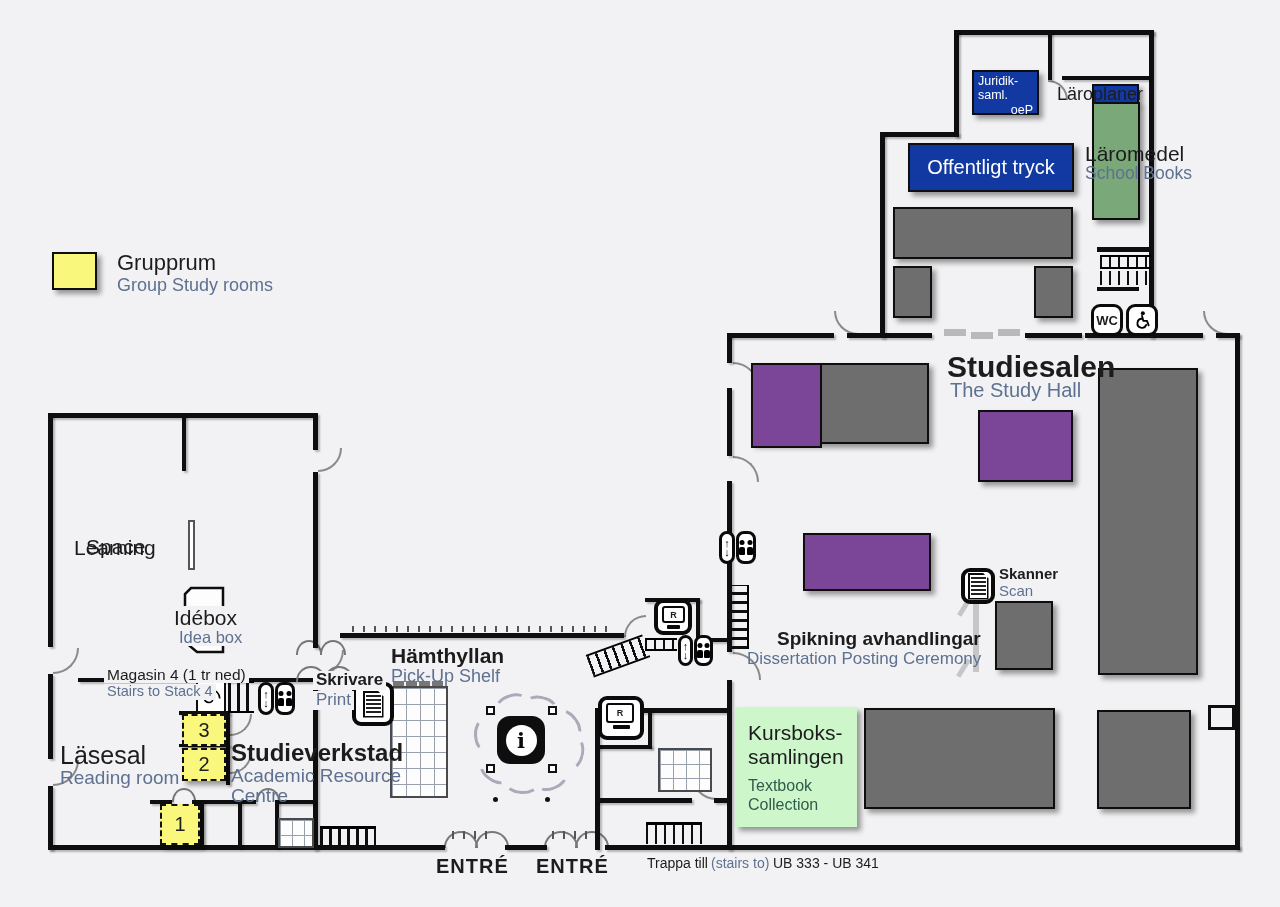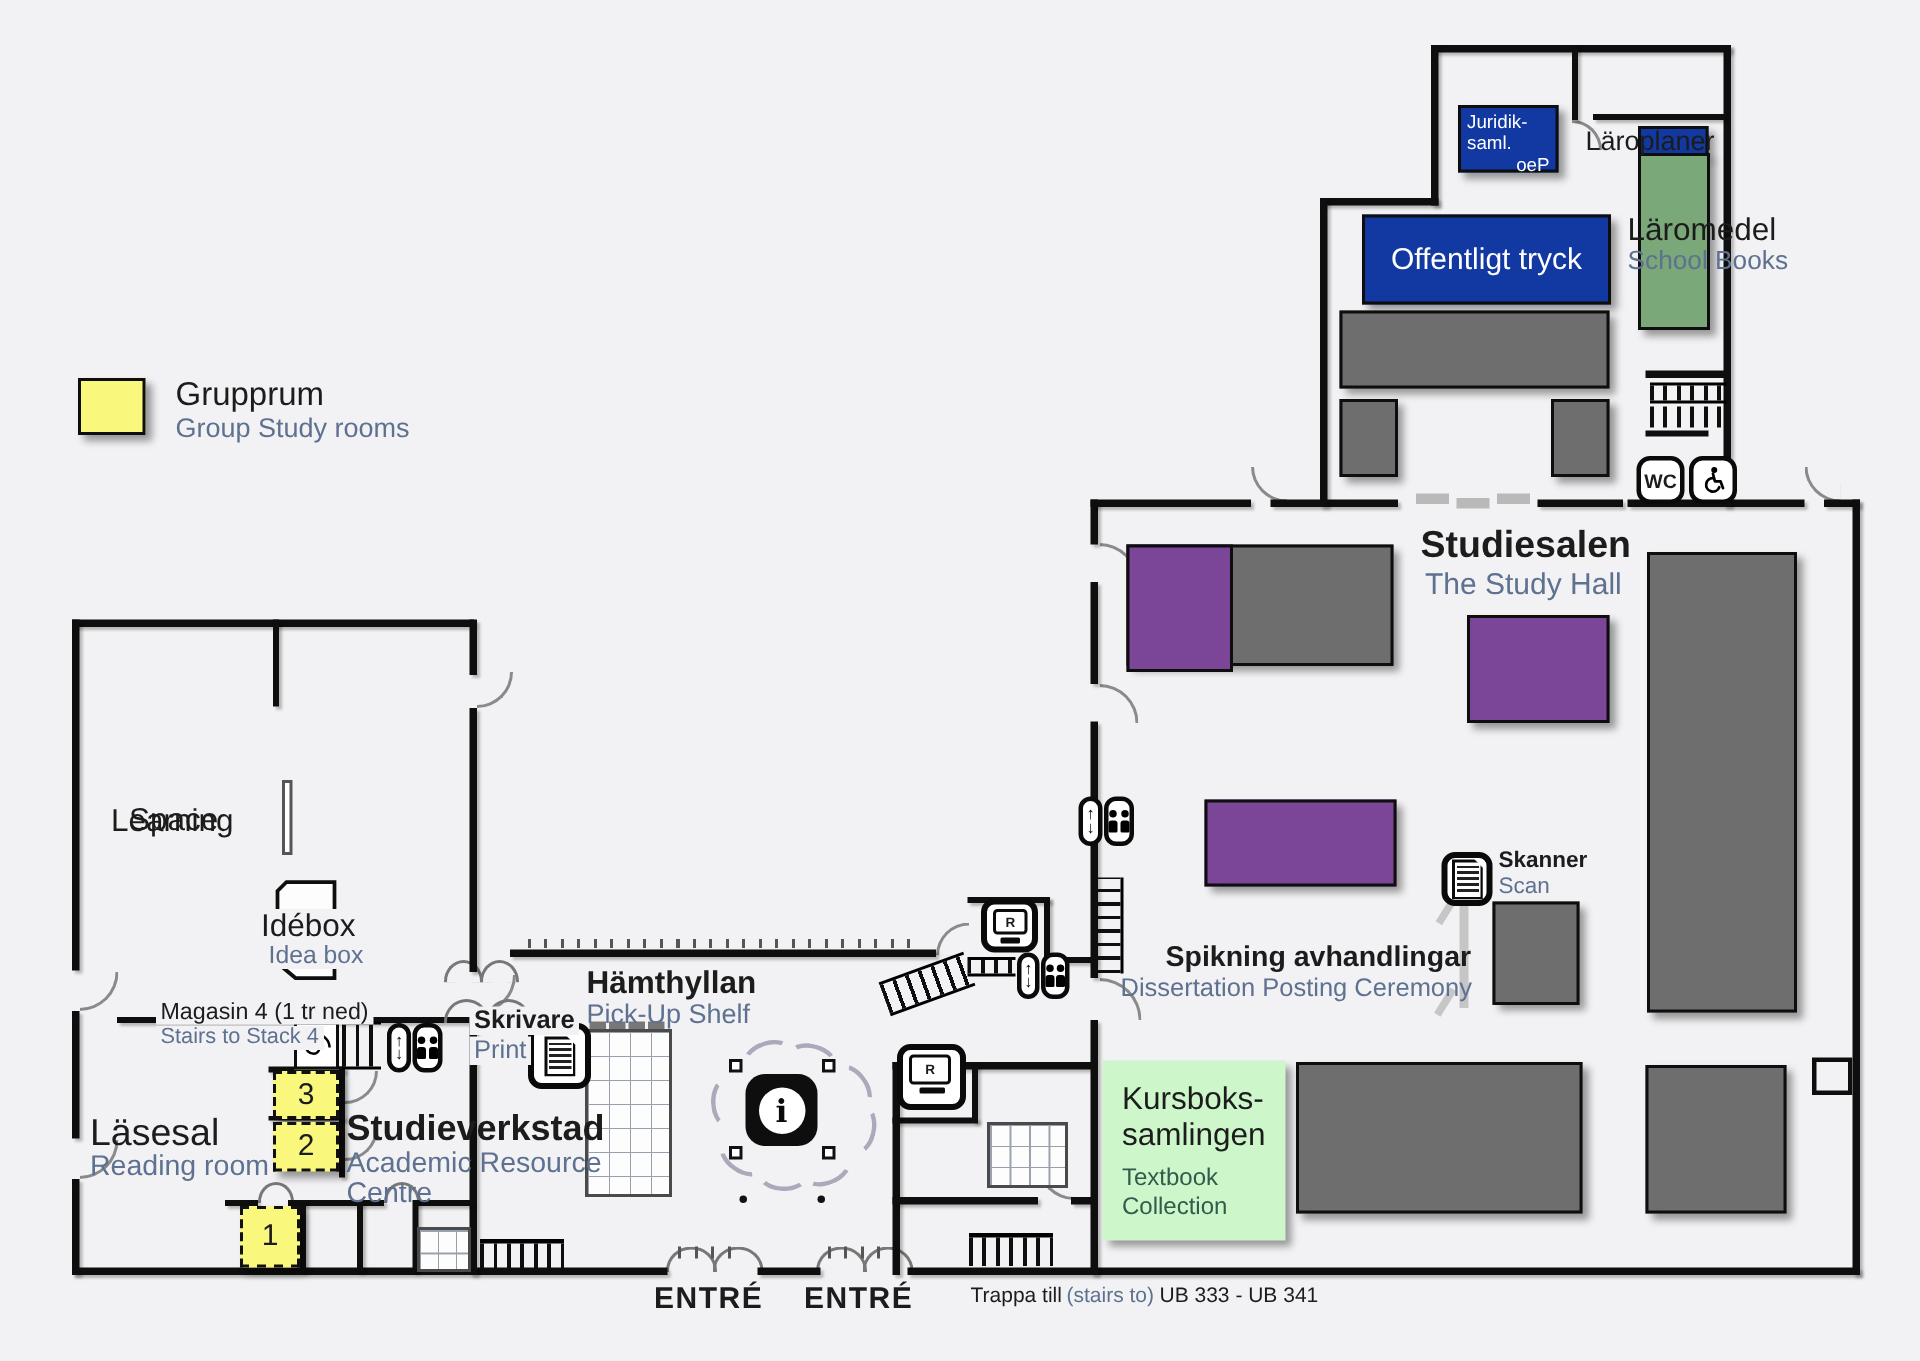--- a/index.html
+++ b/index.html
@@ -161,21 +161,21 @@
   <div class="box" style="left:972px;top:70px;width:67px;height:45px;background:#1239a2;padding:2px 4px;">
     <div class="wh" style="font-size:12.5px;line-height:1.15;">Juridik-</div>
     <div class="wh" style="font-size:12.5px;line-height:1.15;">saml.</div>
     <div class="wh" style="font-size:12.5px;line-height:1.15;text-align:right;">oeP</div>
   </div>
   <div class="box" style="left:1092px;top:84px;width:47px;height:20px;background:#1239a2;border-width:2px;"></div>
   <div class="lbl" style="left:1057px;top:85px;font-size:18px;">Läroplaner</div>
   <div class="box" style="left:1092px;top:102px;width:48px;height:118px;background:#7aa878;border-width:2px;"></div>
   <div class="lbl" style="left:1085px;top:142px;font-size:21px;">Läromedel</div>
   <div class="lbl en" style="left:1085px;top:164px;font-size:17.5px;">School Books</div>
-  <div class="box" style="left:908px;top:143px;width:166px;height:60px;background:#1239a2;display:flex;align-items:center;justify-content:center;">
+  <div class="box" style="left:908px;top:143px;width:166px;height:49px;background:#1239a2;display:flex;align-items:center;justify-content:center;">
     <span class="wh" style="font-size:20px;">Offentligt tryck</span>
   </div>
   <div class="box" style="left:893px;top:207px;width:180px;height:52px;background:#6e6e6e;"></div>
   <div class="box" style="left:893px;top:266px;width:39px;height:52px;background:#6e6e6e;"></div>
   <div class="box" style="left:1034px;top:266px;width:39px;height:52px;background:#6e6e6e;"></div>
 
   <div style="position:absolute;left:1097px;top:247px;z-index:4;">
     <i class="w" style="left:0;top:0;width:57px;height:5px;box-shadow:none;"></i>
     <i class="hatchV" style="left:3px;top:8px;width:51px;height:14px;border-top:2px solid #000;border-bottom:2.5px solid #000;"></i>
     <i class="hatchV" style="left:3px;top:24px;width:51px;height:14px;border-top:0;border-bottom:0;"></i>
@@ -189,21 +189,21 @@
     <svg width="20" height="20" viewBox="0 0 24 24">
       <circle cx="13" cy="4" r="2.4" fill="#000"></circle>
       <path d="M12 7 L13.5 13 L18 13 L20 18.5" stroke="#000" stroke-width="2.2" fill="none" stroke-linecap="round" stroke-linejoin="round"></path>
       <path d="M12.2 10.5 A5.4 5.4 0 1 0 17 17.8" stroke="#000" stroke-width="2.2" fill="none" stroke-linecap="round"></path>
     </svg>
   </div>
 
   <div class="box" style="left:751px;top:363px;width:178px;height:81px;background:#6e6e6e;">
     <div style="position:absolute;left:-2px;top:-2px;width:67px;height:81px;background:#7b4697;border:2px solid #0e0e0e;"></div>
   </div>
-  <div class="lbl b" style="left:947px;top:350px;font-size:25px;">Studiesalen</div>
+  <div class="lbl b" style="left:947px;top:350px;font-size:30px;">Studiesalen</div>
   <div class="lbl en" style="left:950px;top:379px;font-size:20px;">The Study Hall</div>
   <div class="box" style="left:803px;top:533px;width:128px;height:58px;background:#7b4697;"></div>
   <div class="box" style="left:978px;top:410px;width:95px;height:72px;background:#7b4697;"></div>
   <div class="box" style="left:1098px;top:368px;width:100px;height:307px;background:#6e6e6e;"></div>
 
   <div class="docb" style="left:961px;top:568px;width:34px;height:36px;">
       <div class="page"></div>
     </div>
   <div class="lbl b" style="left:999px;top:566px;font-size:15px;">Skanner</div>
   <div class="lbl en" style="left:999px;top:583px;font-size:15px;">Scan</div>

